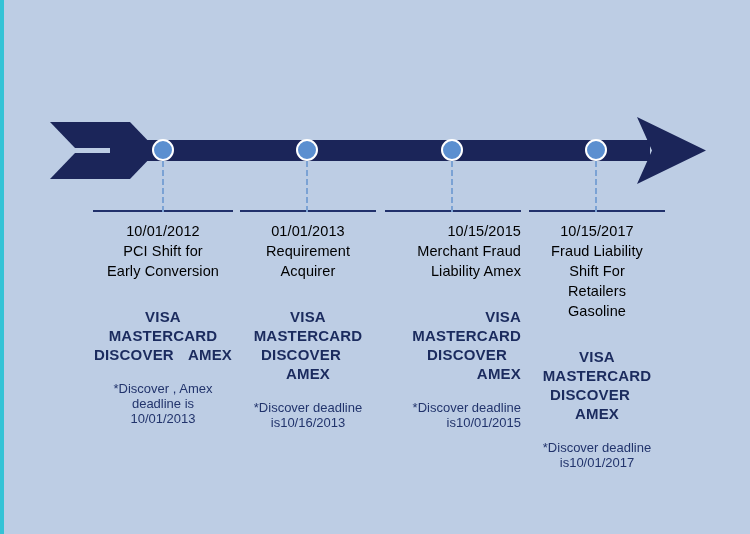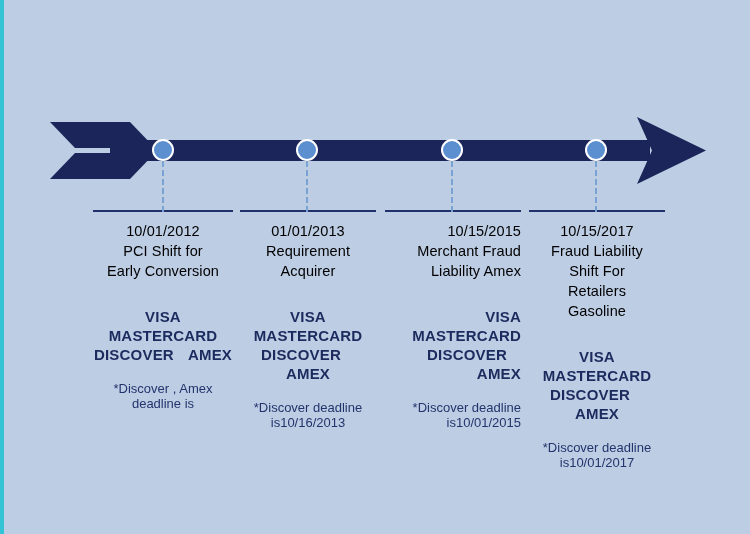--- a/index.html
+++ b/index.html
@@ -144,20 +144,21 @@
           <div>PCI Shift for</div>
           <div>Early Conversion</div>
         </div>
         <div class="brands">
           <div>VISA  MASTERCARD</div>
           <div class="row2"><span>DISCOVER</span><span class="gap"></span><span>AMEX</span></div>
         </div>
         <div class="footnote">
           <div>*Discover , Amex</div>
           <div>deadline is</div>
+          <div>10/01/2013</div>
         </div>
       </div>
       <div class="column" style="left: 240px; width: 136px;">
         <div class="col-rule"></div>
         <div class="col-title">
           <div>01/01/2013</div>
           <div>Requirement</div>
           <div>Acquirer</div>
         </div>
         <div class="brands">

